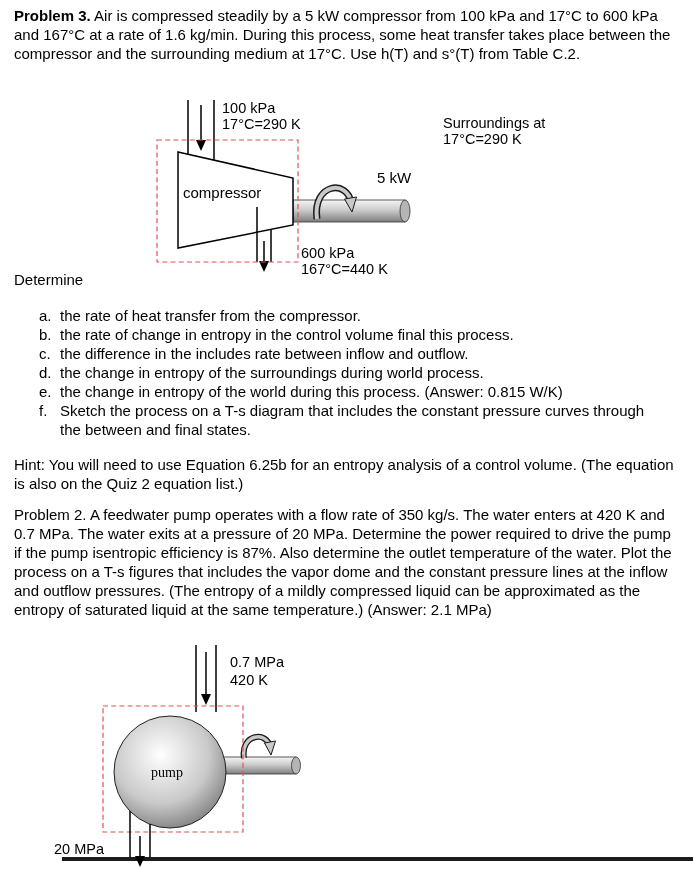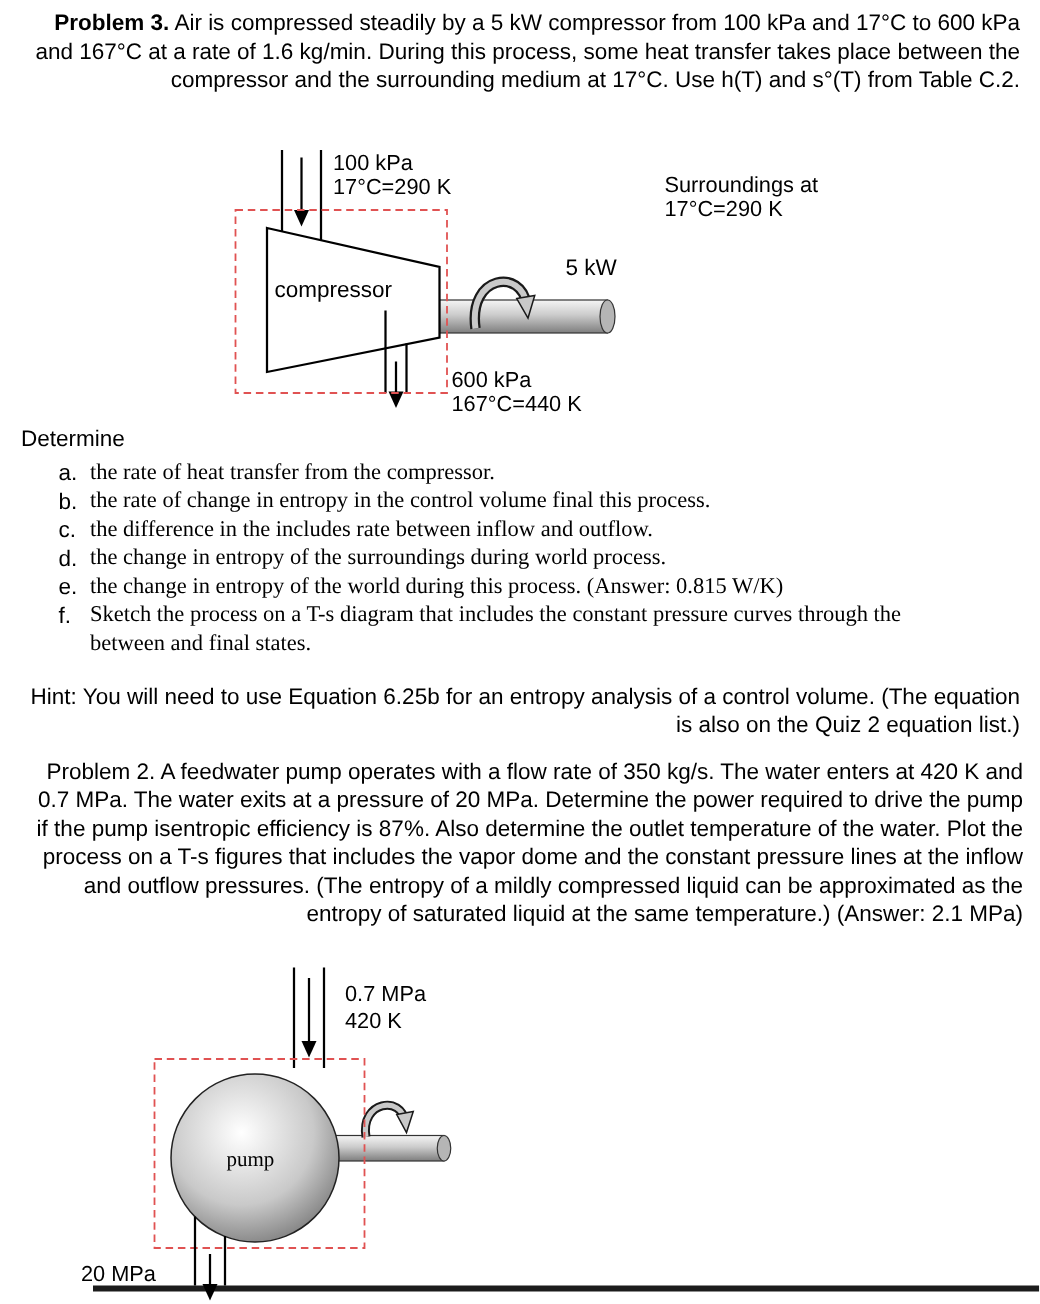--- a/index.html
+++ b/index.html
@@ -9,24 +9,24 @@
     width:693px;
     height:869px;
     background:#ffffff;
     color:#000;
     font-family:"Liberation Sans", sans-serif;
     font-size:15px;
     line-height:19px;
     overflow:hidden;
   }
   .abs { position:absolute; }
-  .para { text-align:right; }
+  .para { text-align:left; }
   .det-item { display:flex; }
   .det-letter { flex:0 0 21px; width:21px; }
-  .det-text { flex:1;font-family:Liberation Serif, serif; }
+  .det-text { flex:1; }
   svg text {
     font-family:"Liberation Sans", sans-serif;
     font-size:14.5px;
     fill:#000;
   }
   svg text.serif-label {
     font-family:"Liberation Serif", serif;
     font-size:14px;
   }
 </style>
@@ -79,21 +79,21 @@
     <text x="222" y="18">100 kPa</text>
     <text x="222" y="34">17°C=290 K</text>
     <text x="443" y="33">Surroundings at</text>
     <text x="443" y="49">17°C=290 K</text>
     <text x="377" y="88" style="font-size:15px">5 kW</text>
     <text x="183" y="103" style="font-size:15px">compressor</text>
     <text x="301" y="163">600 kPa</text>
     <text x="301" y="179">167°C=440 K</text>
   </svg>
 
-  <div class="abs" style="left:14px; top:283px;">Determine</div>
+  <div class="abs" style="left:14px; top:270px;">Determine</div>
 
   <div class="abs" style="left:39px; top:306px; width:615px;">
     <div class="det-item">
       <span class="det-letter">a.</span>
       <span class="det-text">the rate of heat transfer from the compressor.</span>
     </div>
     <div class="det-item">
       <span class="det-letter">b.</span>
       <span class="det-text">the rate of change in entropy in the control volume final this process.</span>
     </div>

